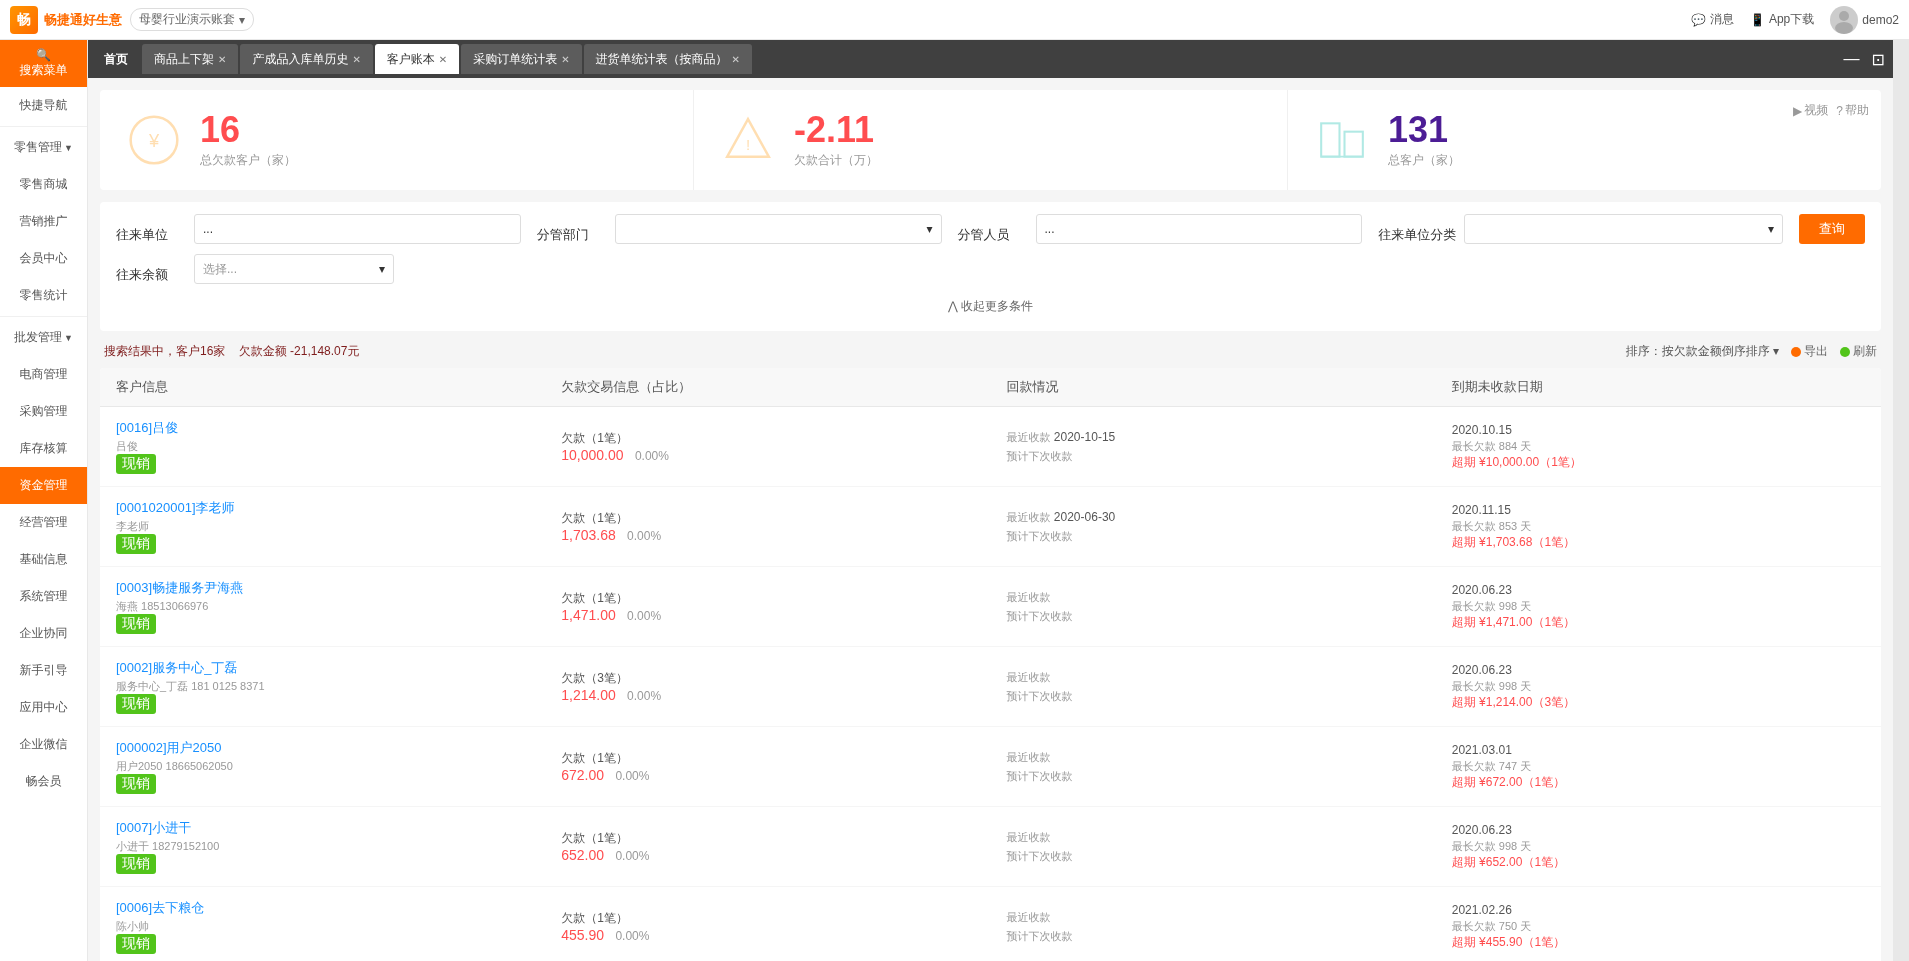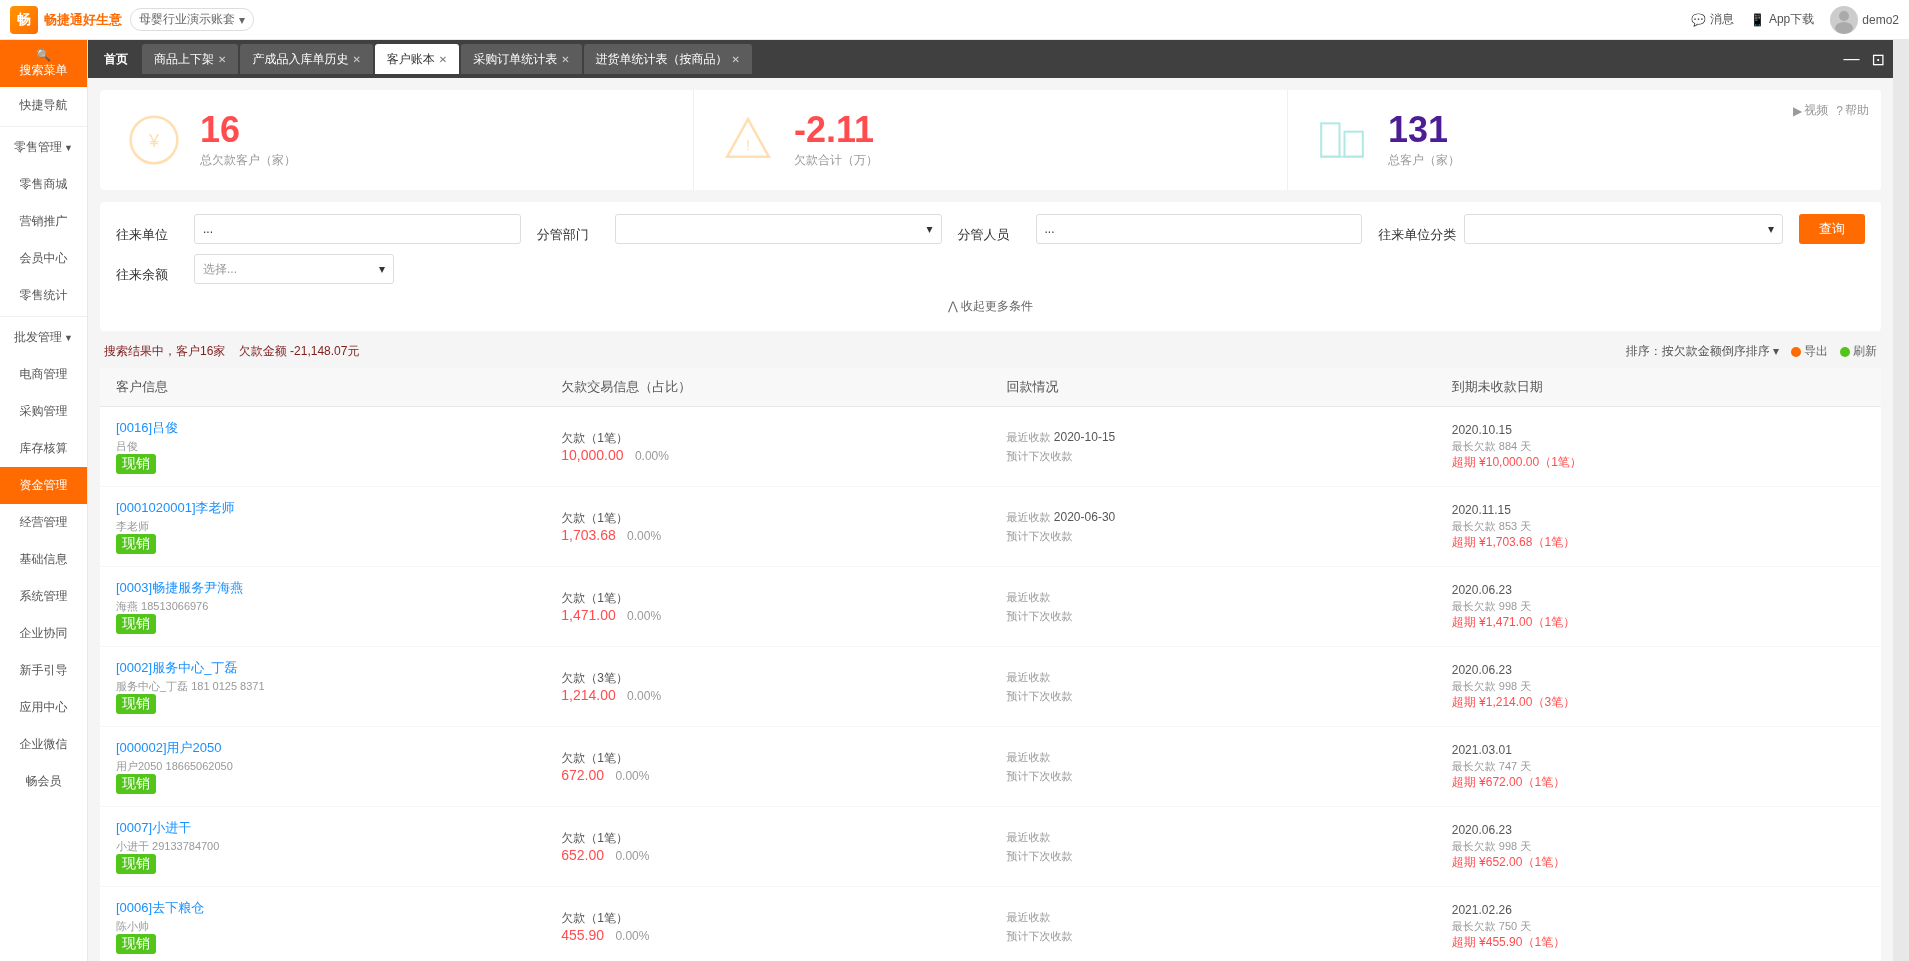--- a/index.html
+++ b/index.html
@@ -470,21 +470,21 @@
     </div>
     <div class="td">
       <div class="overdue-date">2021.03.01</div>
       <div class="overdue-days">最长欠款 747 天</div>
       <div class="overdue-amount">超期 ¥672.00（1笔）</div>
     </div>
   </div>
               <div class="table-row">
     <div class="td">
       <div class="customer-name">[0007]小进干</div>
-      <div class="customer-sub">小进干  29133784700</div>
+      <div class="customer-sub">小进干  18279152100</div>
       <span class="tag tag-green">现销</span>
     </div>
     <div class="td">
       <div class="debt-count">欠款（1笔）</div>
       <div>
         <span class="debt-amount">652.00</span>
         <span class="debt-percent">0.00%</span>
       </div>
     </div>
     <div class="td">

